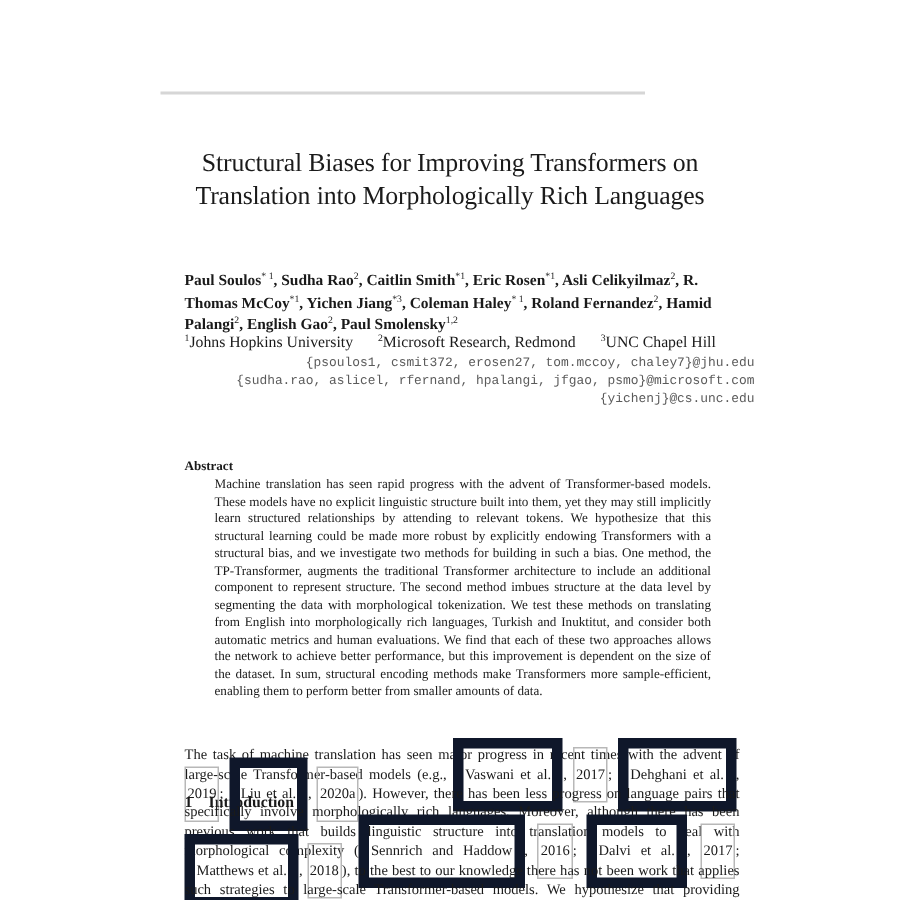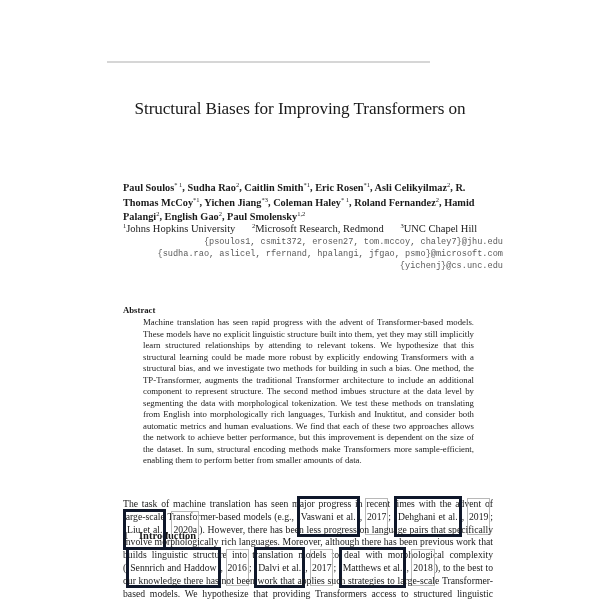--- a/index.html
+++ b/index.html
@@ -17,30 +17,31 @@
   .emails { position: absolute; left: 123px; top: 236px; width: 380px;
             font-family: "Liberation Mono", "DejaVu Sans Mono", monospace; font-size: 8.6px; line-height: 12px;
             color: #5a5a5a; white-space: nowrap; text-align: right; }
   .abs-head { position: absolute; left: 123px; top: 305px; font-weight: bold; font-size: 8.7px; }
   .abs-body { position: absolute; left: 143px; top: 317px; width: 331px; font-size: 8.75px; line-height: 11.5px;
               text-align: justify; hyphens: manual; }
   .sec-head { position: absolute; left: 123px; top: 482px; font-weight: bold; font-size: 10.5px; margin-top: 48px; }
   .sec-head .num { display: inline-block; width: 16px; }
   .intro { position: absolute; left: 123px; top: 498px; width: 370px; font-size: 9.7px; line-height: 12.8px;
            text-align: justify; }
-  .cite { border: 3px solid #0f172a; padding: 12px 1px; font-family: Liberation Serif, serif; }
+  .cite { border: 7px solid #0f172a; padding: 12px 1px; font-family: Liberation Serif, serif; }
   .cite-year { border: 1px solid #b8b8b8; padding: 12px 1px; }
 </style>
 </head>
 <body>
 
 <div class="rule"></div>
 
 <div class="title">
   <div>Structural Biases for Improving Transformers on</div>
+  <div>Translation into Morphologically Rich Languages</div>
 </div>
 
 <div class="authors">
   <span><span>Paul Soulos</span><sup>* 1</sup></span>,
   <span><span>Sudha Rao</span><sup>2</sup></span>,
   <span><span>Caitlin Smith</span><sup>*1</sup></span>,
   <span><span>Eric Rosen</span><sup>*1</sup></span>,
   <span><span>Asli Celikyilmaz</span><sup>2</sup></span>,
   <span><span>R. Thomas McCoy</span><sup>*1</sup></span>,
   <span><span>Yichen Jiang</span><sup>*3</sup></span>,

